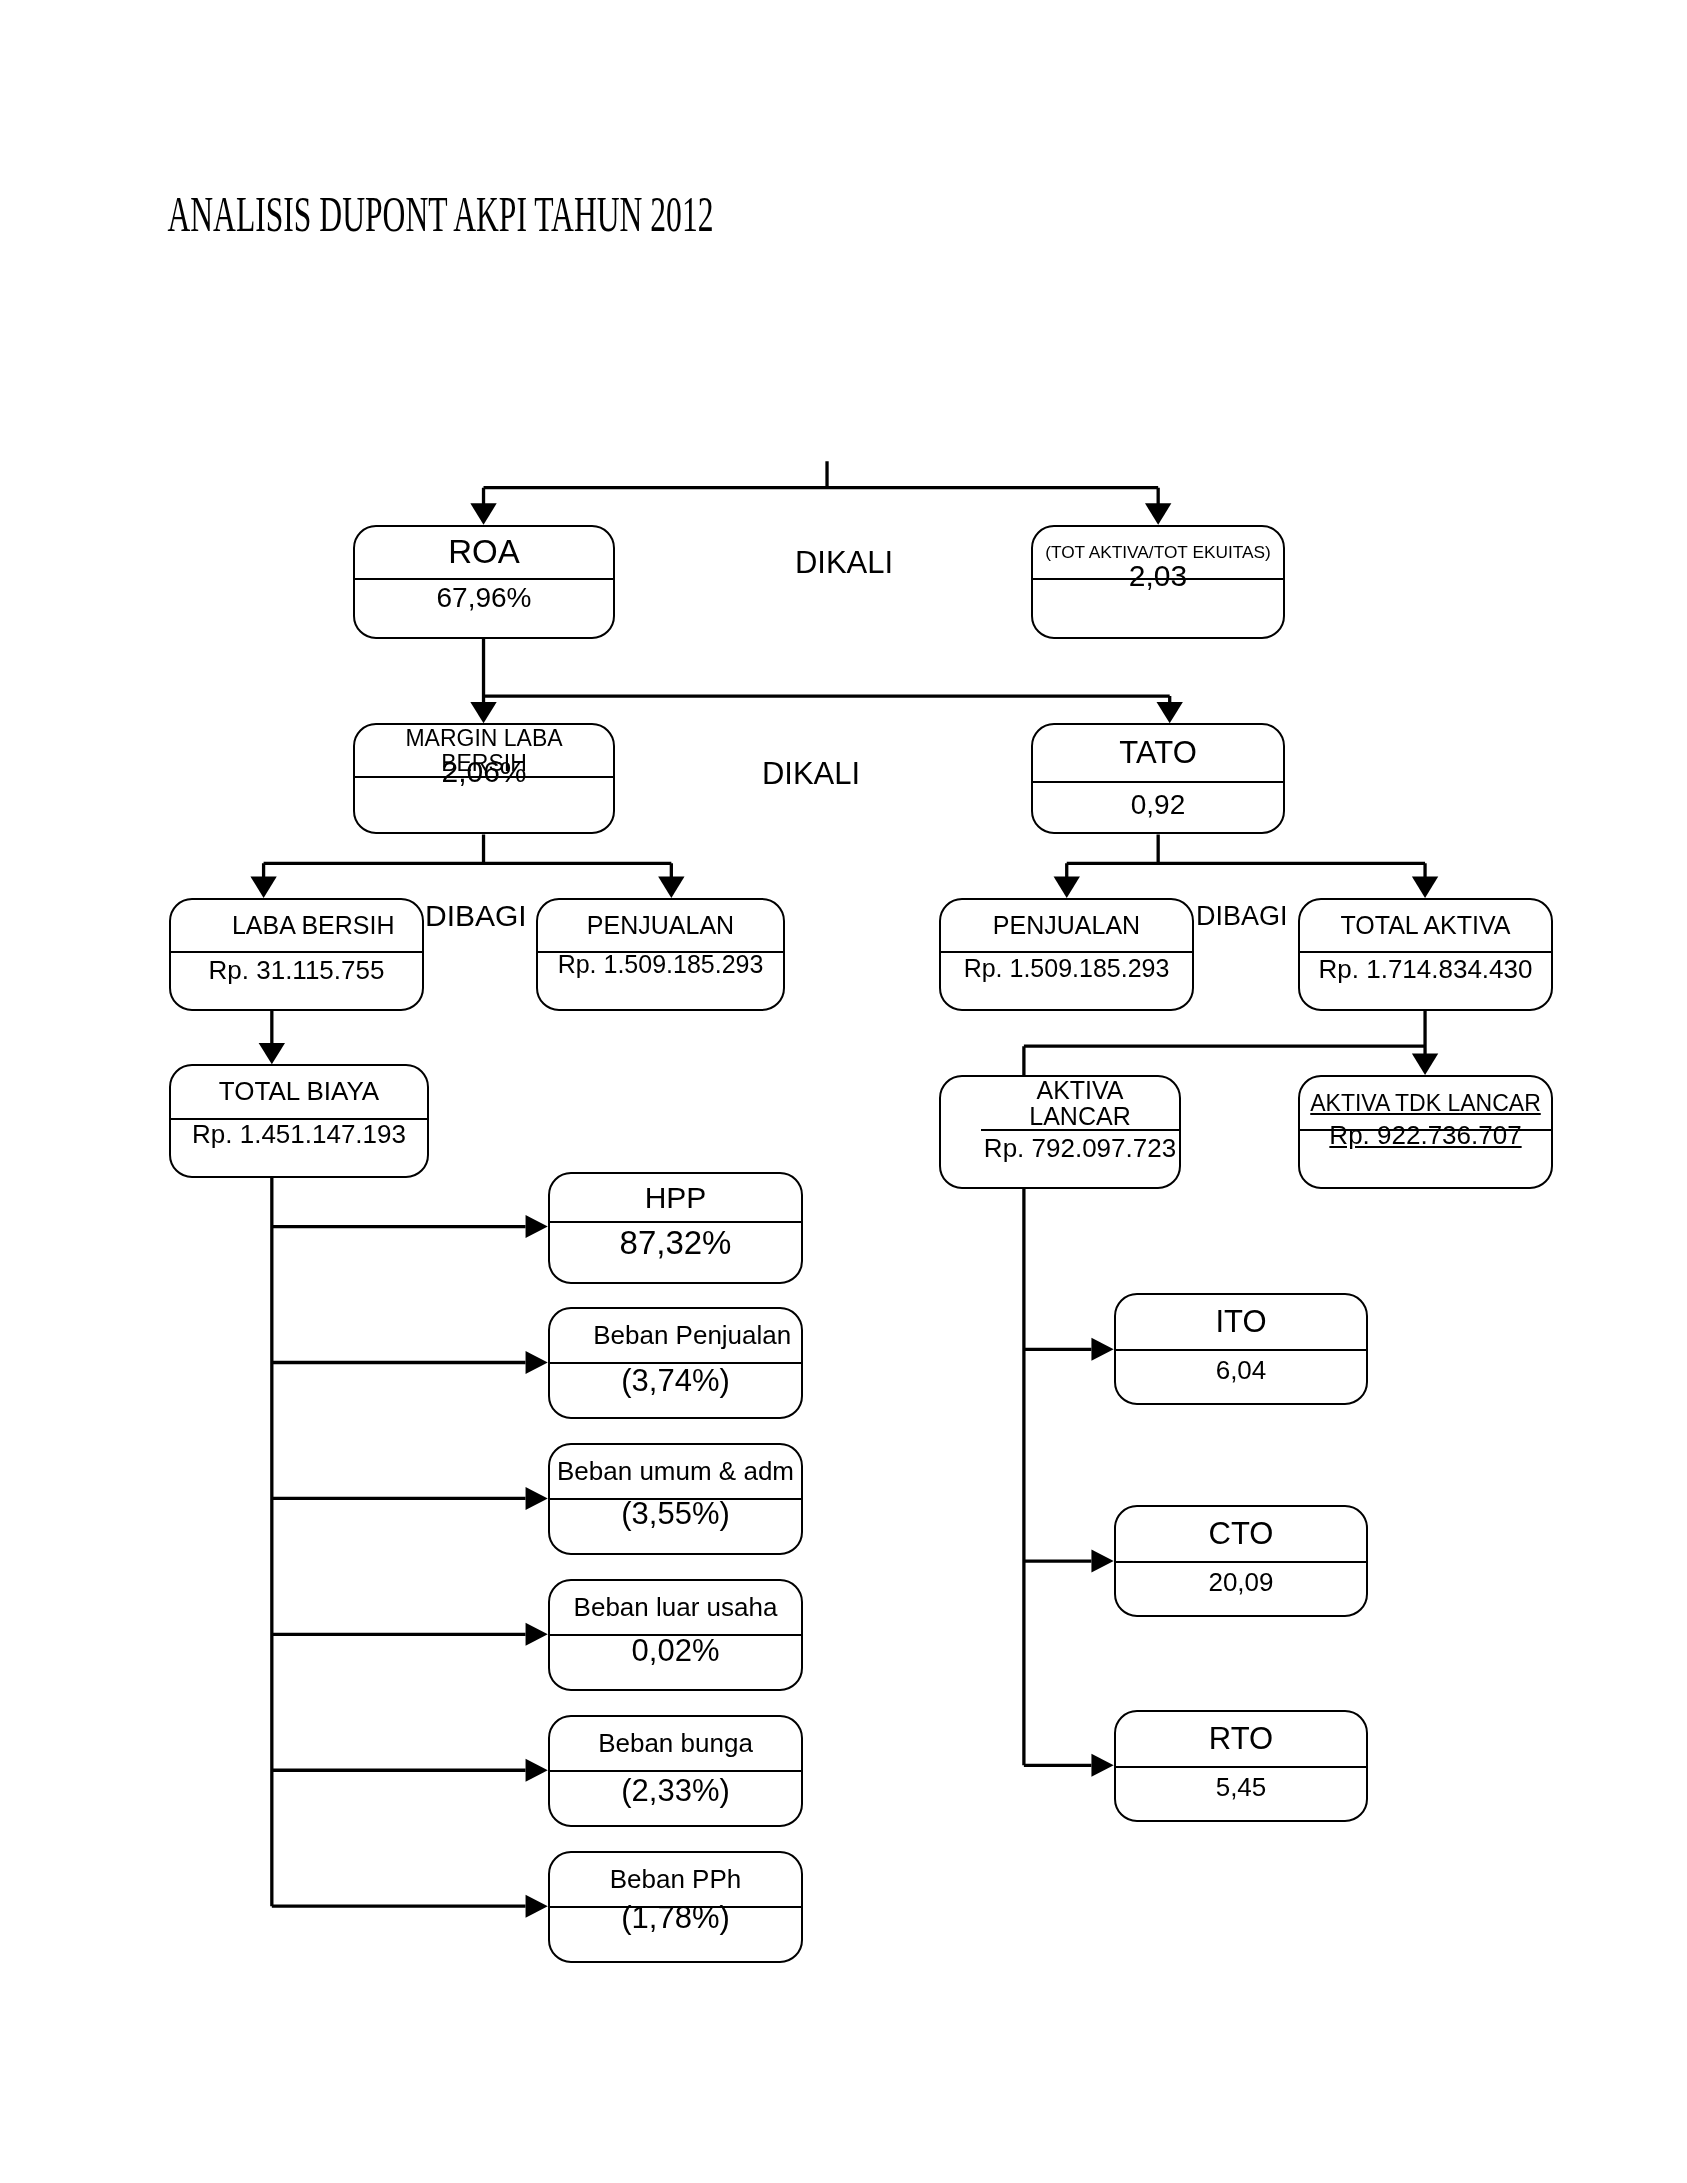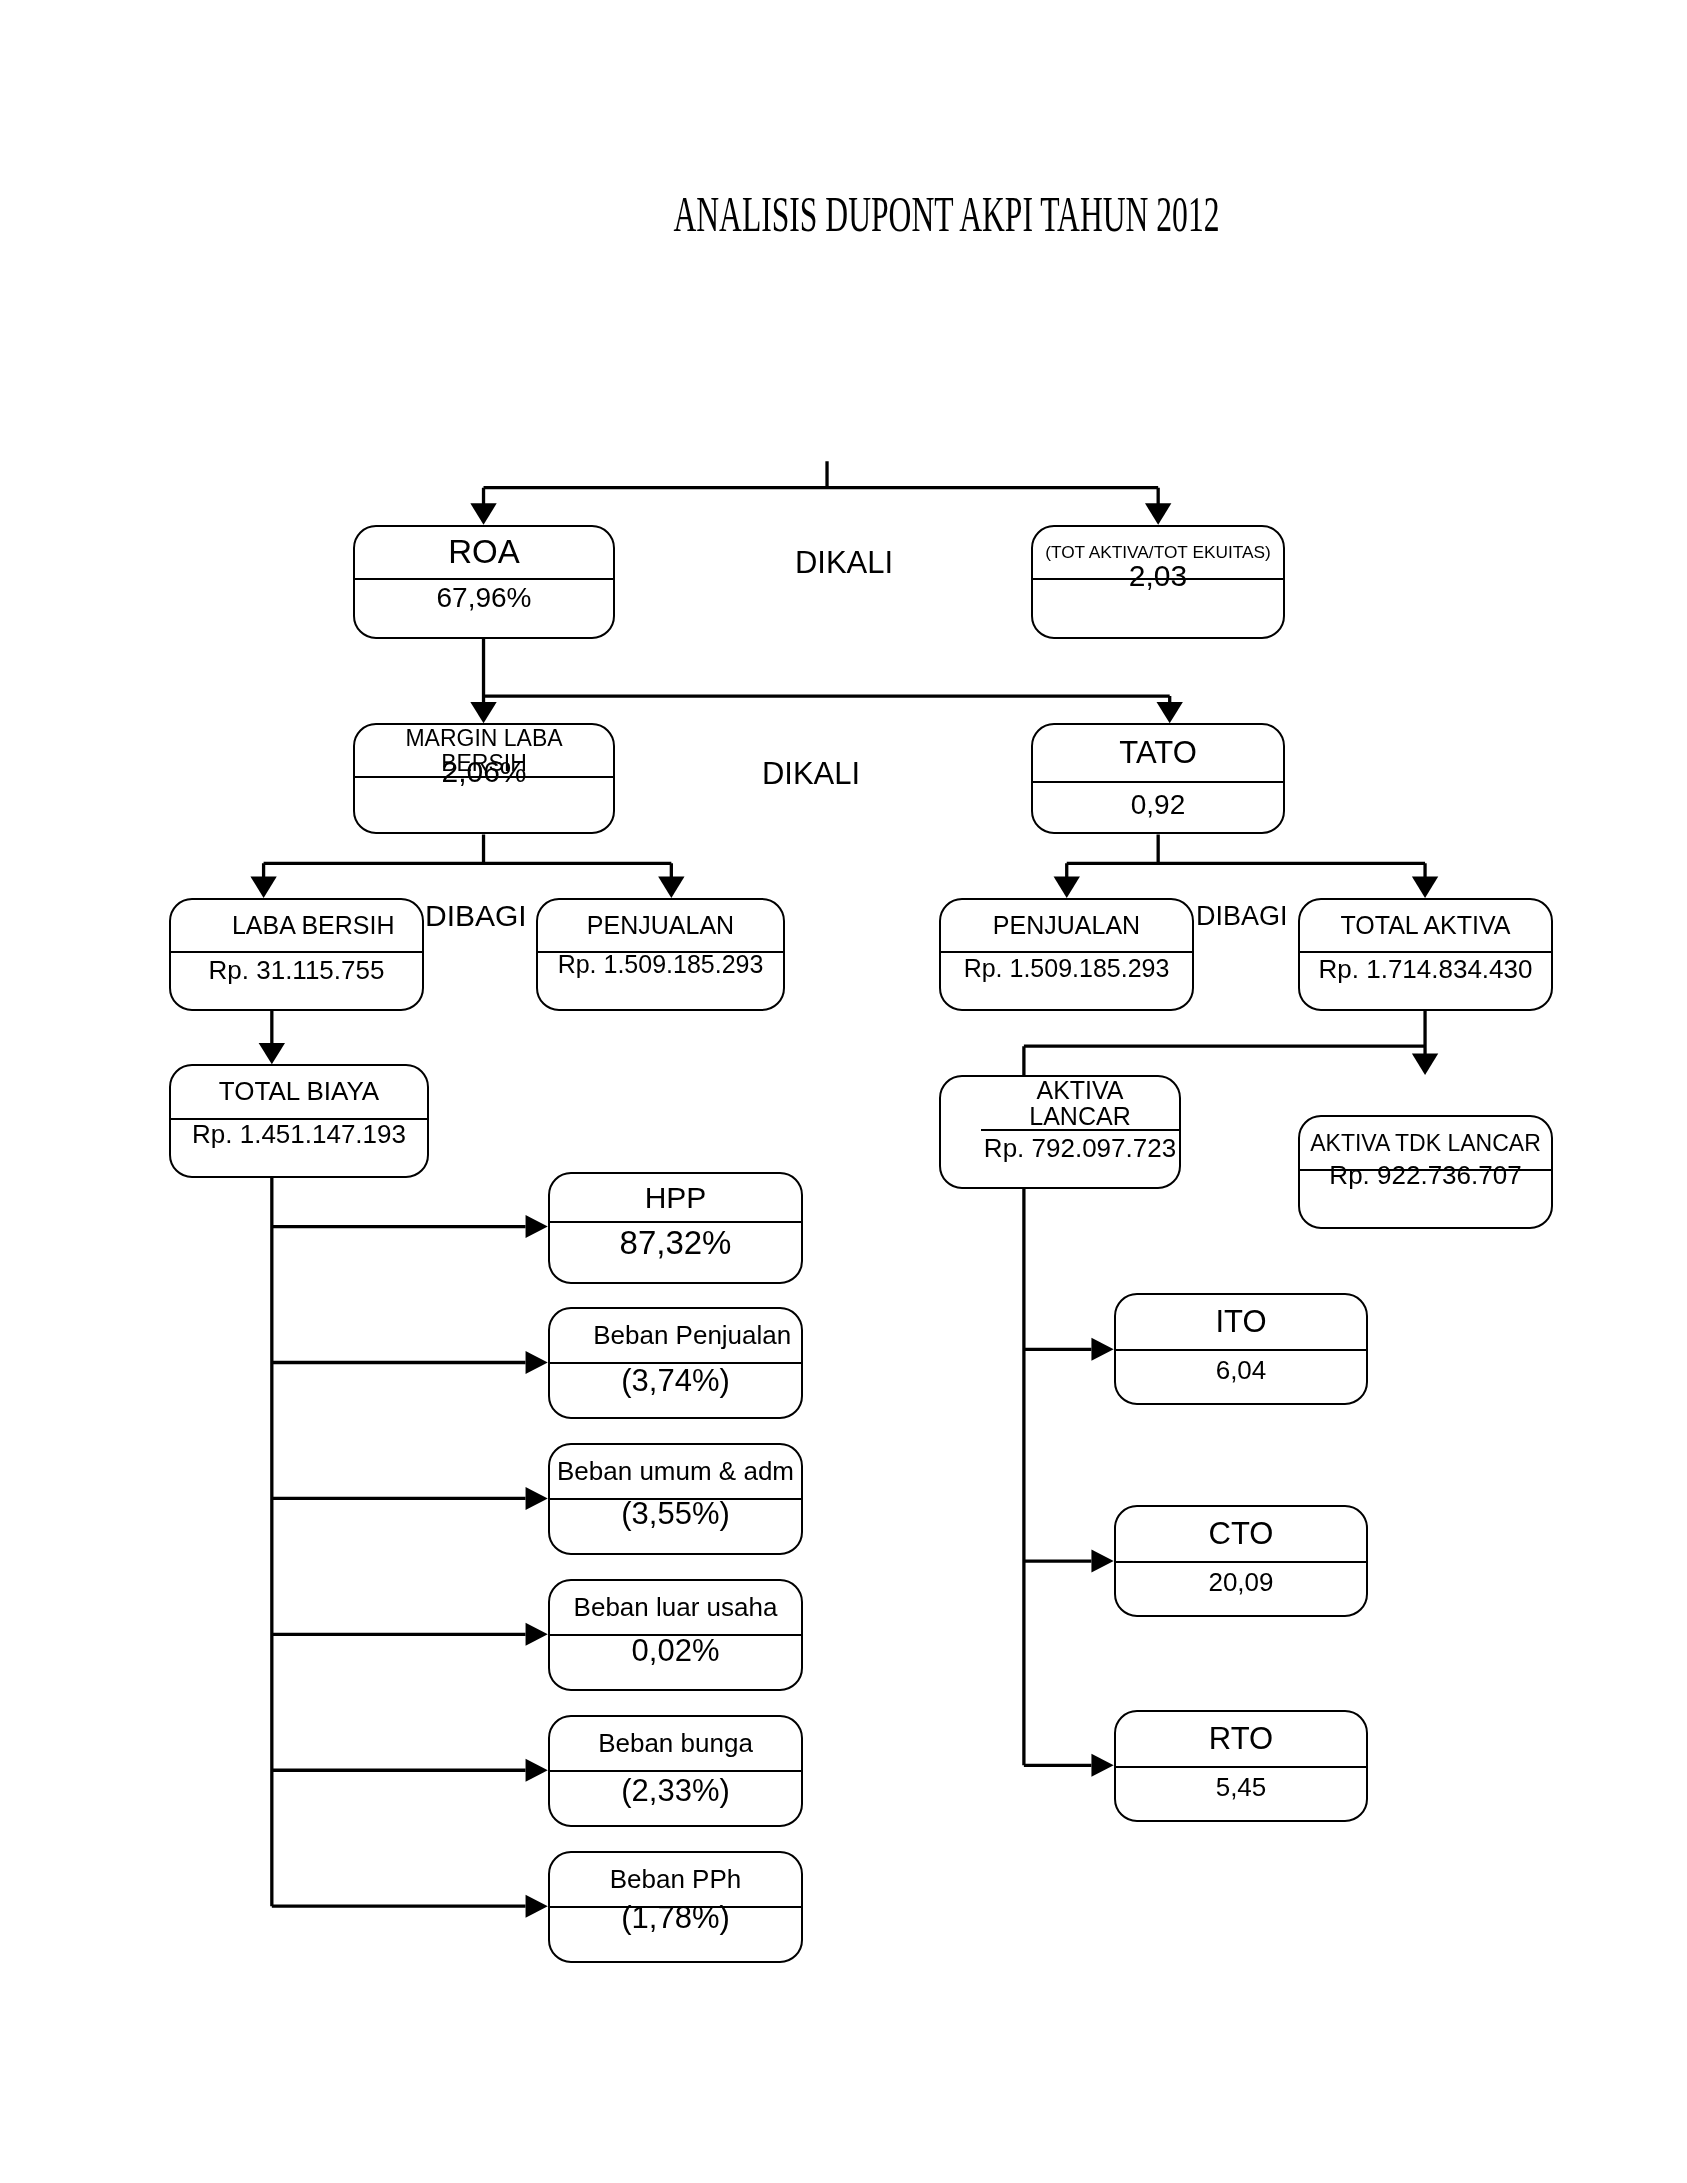--- a/index.html
+++ b/index.html
@@ -7,21 +7,21 @@
     width:1687px;height:2183px;position:relative;
     background:#ffffff;color:#000;
     font-family:"Liberation Sans", sans-serif;
     overflow:hidden;
   }
   .canvas{position:absolute;inset:0;}
   svg.connectors{position:absolute;left:0;top:0;pointer-events:none;}
   svg.connectors path{stroke:#000;stroke-width:4;fill:none;}
   svg.connectors polygon{fill:#000;stroke:none;}
 
-  .title-wrap{position:absolute;top:189px;left:0;width:1387px;text-align:right;}
+  .title-wrap{position:absolute;top:189px;left:0;width:1387px;text-align:left;}
   .title{
     display:inline-block;font-family:"Liberation Serif", serif;
     font-size:51px;line-height:51px;white-space:nowrap;
     transform:scaleX(0.62);transform-origin:50% 50%;
   }
 
   .node{position:absolute;background:#fff;border:2.5px solid #000;border-radius:23px;box-sizing:border-box;}
   .nlabel{
     display:flex;align-items:center;justify-content:center;
     border-bottom:2.5px solid #000;text-align:center;line-height:1.05;
@@ -47,21 +47,21 @@
   #n-penj1 {left:536px; top:898px;width:249px;height:113px;}
   #n-penj1 .nlabel{height:53px;font-size:25px;} #n-penj1 .nvalue{margin-top:-1.6px;font-size:25px;}
   #n-penj2 {left:939px;top:898px;width:255px;height:113px;}
   #n-penj2 .nlabel{height:53px;font-size:25px;} #n-penj2 .nvalue{margin-top:1.6px;font-size:25px;}
   #n-totakt{left:1298px;top:898px;width:255px;height:113px;}
   #n-totakt.node .nlabel{height:53px;font-size:25px;} #n-totakt .nvalue{margin-top:1.6px;font-size:26px;}
   #n-totbia{left:169px; top:1064px;width:260px;height:114px;}
   #n-totbia.node .nlabel{height:54px;font-size:26px;} #n-totbia .nvalue{margin-top:0px;font-size:26px;}
   #n-aklanc{left:939px;top:1075px;width:242px;height:114px;padding-left:40px;}
   #n-aklanc.node .nlabel{height:54px;font-size:25px;} #n-aklanc .nvalue{margin-top:3.3px;font-size:26px;}
-  #n-aktdk {left:1298px;top:1115px;width:255px;height:114px;}
+  #n-aktdk {left:1298px;top:1075px;width:255px;height:114px;text-decoration:underline;}
   #n-aktdk .nlabel{height:54px;font-size:23px;} #n-aktdk .nvalue{margin-top:-10px;font-size:26px;}
   #n-hpp   {left:548px; top:1172px;width:255px;height:112px;}
   #n-hpp   .nlabel{height:49px;font-size:30px;text-align:center;} #n-hpp .nvalue{margin-top:1.6px;font-size:33px;}
   #n-bpenj {left:548px; top:1307px;width:255px;height:112px;}
   #n-bpenj .nlabel{height:55px;font-size:26px;padding-left:40px;} #n-bpenj .nvalue{margin-top:0px;font-size:31px;}
   #n-bumum {left:548px; top:1443px;width:255px;height:112px;}
   #n-bumum .nlabel{height:55px;font-size:26px;} #n-bumum .nvalue{margin-top:-3.3px;font-size:31px;}
   #n-bluar {left:548px; top:1579px;width:255px;height:112px;}
   #n-bluar .nlabel{height:55px;font-size:26px;} #n-bluar .nvalue{margin-top:-1.6px;font-size:31px;}
   #n-bbunga{left:548px; top:1715px;width:255px;height:112px;}

